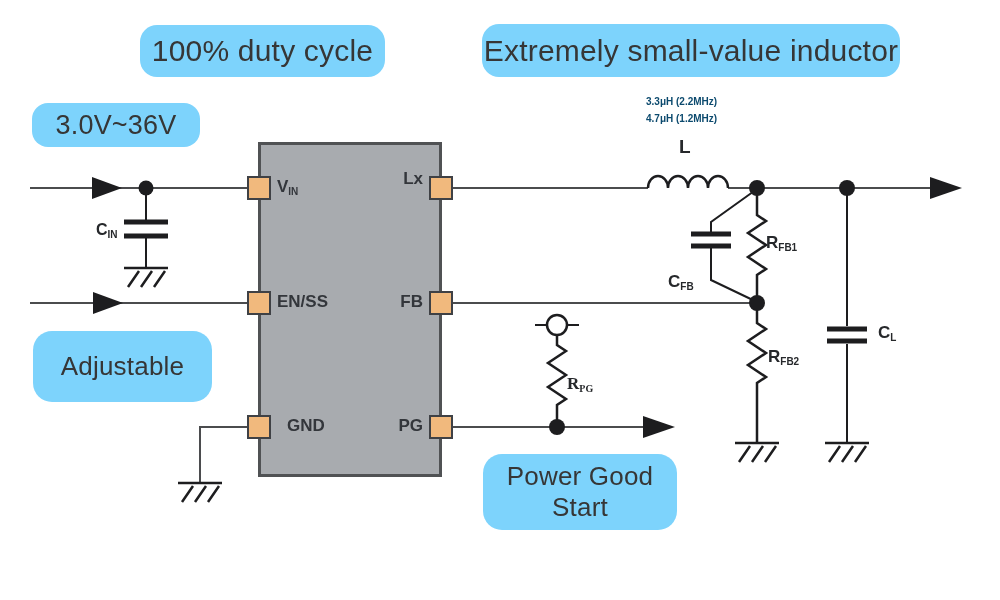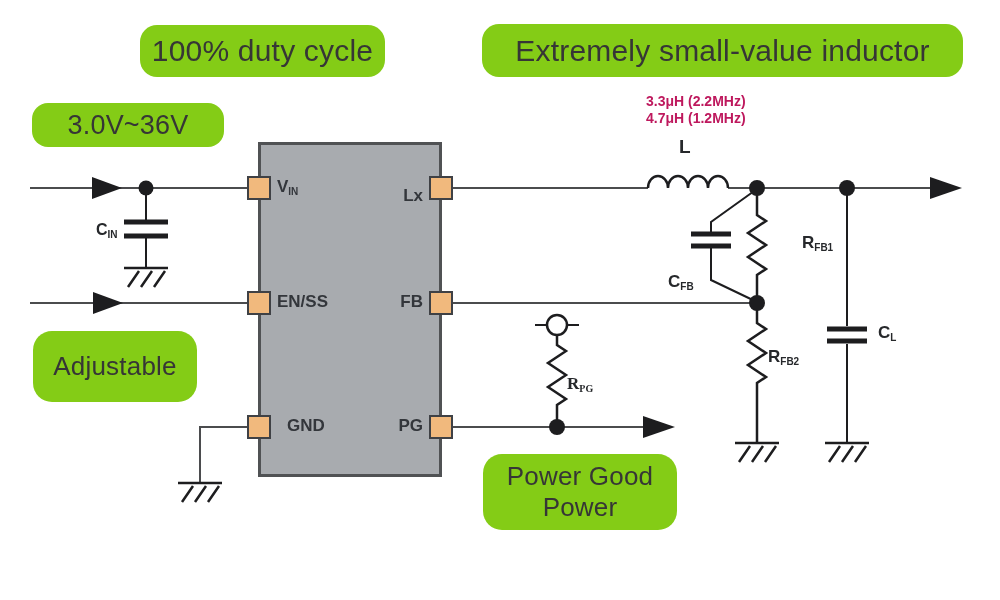--- a/index.html
+++ b/index.html
@@ -1,21 +1,21 @@
 <!DOCTYPE html>
 <html><head>
 <meta charset="utf-8">
 <style>
   html,body{margin:0;padding:0;background:#ffffff;}
   #stage{
     position:relative;width:1000px;height:600px;background:#ffffff;overflow:hidden;
     font-family:"Liberation Sans", sans-serif;
   }
   .badge{
-    position:absolute;background:#84cc16;color:#363636;
+    position:absolute;background:#7dd3fc;color:#363636;
     display:flex;align-items:center;justify-content:center;text-align:center;
     font-weight:500;letter-spacing:0.2px;
   }
   .badge.big{font-size:30px;border-radius:17px;}
   .badge.mid{font-size:27px;border-radius:16px;}
   .badge.twoline{font-size:26px;line-height:31px;border-radius:19px;font-weight:500;}
   #ic-box{
     position:absolute;left:258px;top:142px;width:184px;height:335px;
     background:#a8abaf;border:3px solid #505254;box-sizing:border-box;
   }
@@ -25,22 +25,22 @@
   }
   .pin-label{
     position:absolute;font-size:17px;font-weight:600;color:#33363b;white-space:nowrap;
   }
   .pin-label sub, .comp-label sub{font-size:10px;font-weight:600;vertical-align:-3px;letter-spacing:0;text-align:center;}
   .pin-label.right{text-align:right;}
   .comp-label{
     position:absolute;font-size:17px;font-weight:600;color:#26282b;white-space:nowrap;
   }
   #inductor-values{
-    position:absolute;left:646px;top:93px;font-size:14px;font-weight:700;
-    color:#be185d;line-height:17px;white-space:nowrap;
+    position:absolute;left:646px;top:93px;font-size:10px;font-weight:700;
+    color:#0c4a6e;line-height:17px;white-space:nowrap;
   }
   #inductor-name{
     position:absolute;left:679px;top:136px;font-size:19px;font-weight:600;color:#26282b;
   }
   svg{position:absolute;left:0;top:0;}
 </style>
 </head>
 <body>
 
 <div id="stage">
@@ -117,46 +117,46 @@
   </svg>
 
   <div class="pin" style="left:247px;top:176px;"></div>
   <div class="pin" style="left:429px;top:176px;"></div>
   <div class="pin" style="left:247px;top:291px;"></div>
   <div class="pin" style="left:429px;top:291px;"></div>
   <div class="pin" style="left:247px;top:415px;"></div>
   <div class="pin" style="left:429px;top:415px;"></div>
 
   <div class="pin-label" style="left:277px;top:177px;"><span>V</span><sub>IN</sub></div>
-  <div class="pin-label right" style="left:395px;top:186px;width:28px;"><span>Lx</span></div>
+  <div class="pin-label right" style="left:395px;top:169px;width:28px;"><span>Lx</span></div>
   <div class="pin-label" style="left:277px;top:292px;"><span>EN/SS</span></div>
   <div class="pin-label right" style="left:397px;top:292px;width:26px;"><span>FB</span></div>
   <div class="pin-label" style="left:287px;top:416px;"><span>GND</span></div>
   <div class="pin-label right" style="left:395px;top:416px;width:28px;"><span>PG</span></div>
 
   <div class="comp-label" style="left:96px;top:221px;font-size:16px;"><span>C</span><sub>IN</sub></div>
   <div id="inductor-name">L</div>
   <div id="inductor-values">
     <div>3.3μH (2.2MHz)</div>
     <div>4.7μH (1.2MHz)</div>
   </div>
   <div class="comp-label" style="left:668px;top:272px;"><span>C</span><sub>FB</sub></div>
-  <div class="comp-label" style="left:766px;top:233px;margin-left:36px;"><span>R</span><sub>FB1</sub></div>
+  <div class="comp-label" style="left:766px;top:233px;"><span>R</span><sub>FB1</sub></div>
   <div class="comp-label" style="left:768px;top:347px;"><span>R</span><sub>FB2</sub></div>
   <div class="comp-label" style="left:567px;top:374px;font-family:Liberation Serif, serif;"><span>R</span><sub>PG</sub></div>
   <div class="comp-label" style="left:878px;top:323px;"><span>C</span><sub>L</sub></div>
 
   <div class="badge big" style="left:140px;top:25px;width:245px;height:52px;">100% duty cycle</div>
-  <div class="badge big" style="left:482px;top:24px;width:481px;height:53px;">Extremely small-value inductor</div>
-  <div class="badge mid" style="left:32px;top:103px;width:192px;height:44px;">3.0V~36V</div>
-  <div class="badge twoline" style="left:33px;top:331px;width:164px;height:71px;">
+  <div class="badge big" style="left:482px;top:24px;width:418px;height:53px;">Extremely small-value inductor</div>
+  <div class="badge mid" style="left:32px;top:103px;width:168px;height:44px;">3.0V~36V</div>
+  <div class="badge twoline" style="left:33px;top:331px;width:179px;height:71px;">
     <div>
       <div>Adjustable</div>
     </div>
   </div>
   <div class="badge twoline" style="left:483px;top:454px;width:194px;height:76px;">
     <div>
       <div>Power Good</div>
-      <div>Power</div>
+      <div>Start</div>
     </div>
   </div>
 
 </div>
 
 </body></html>

